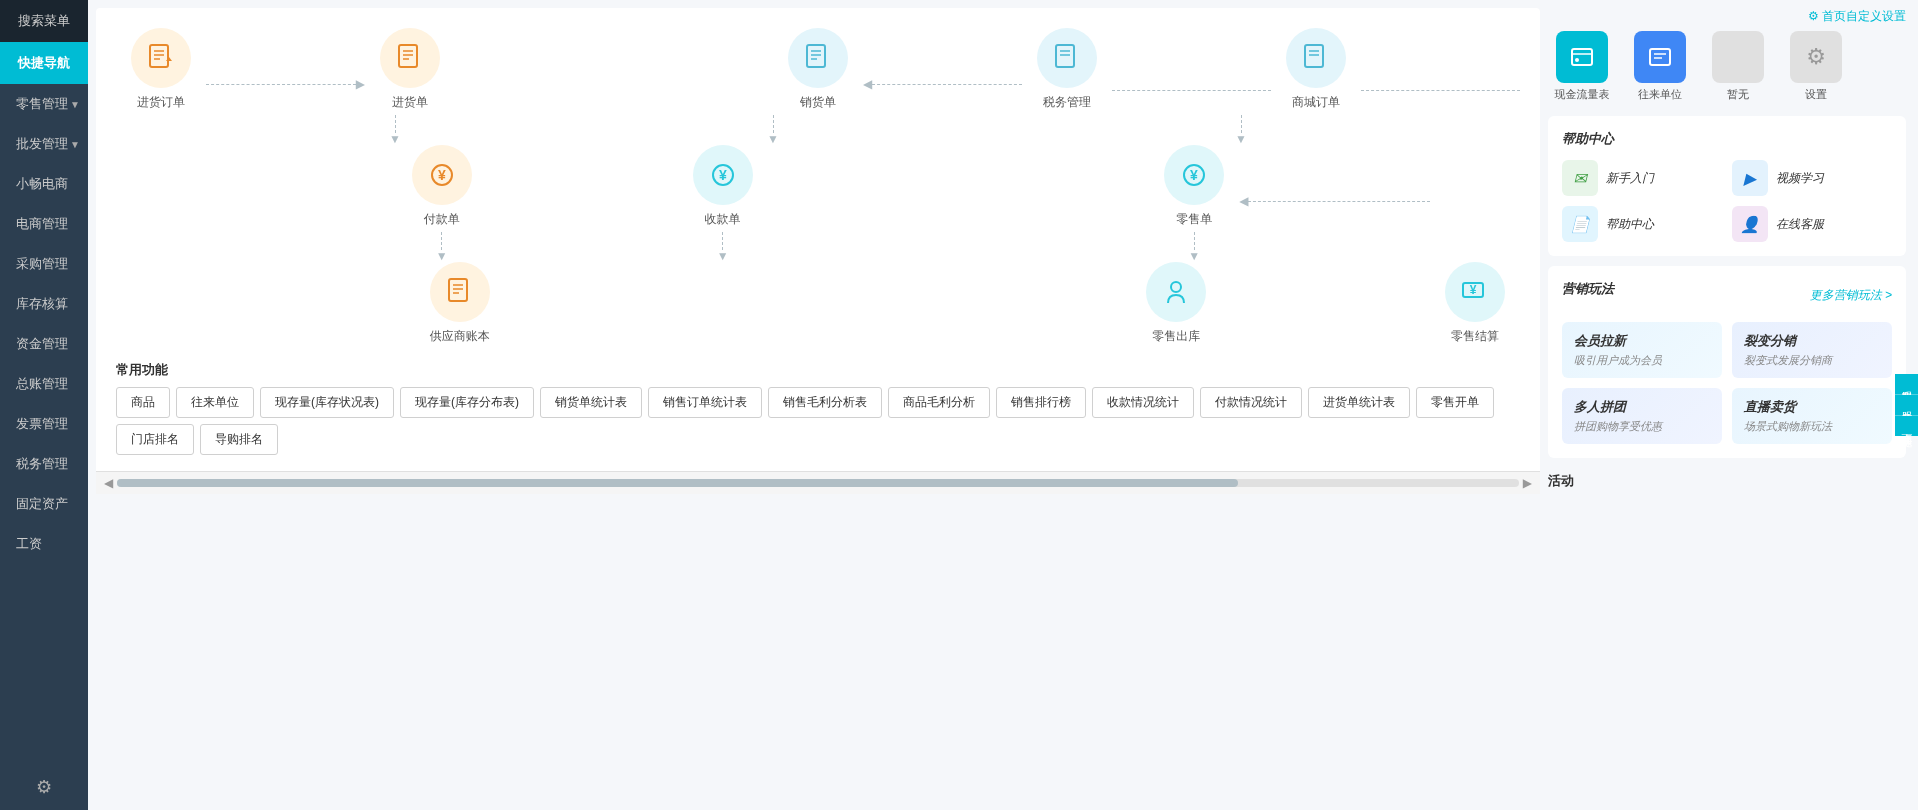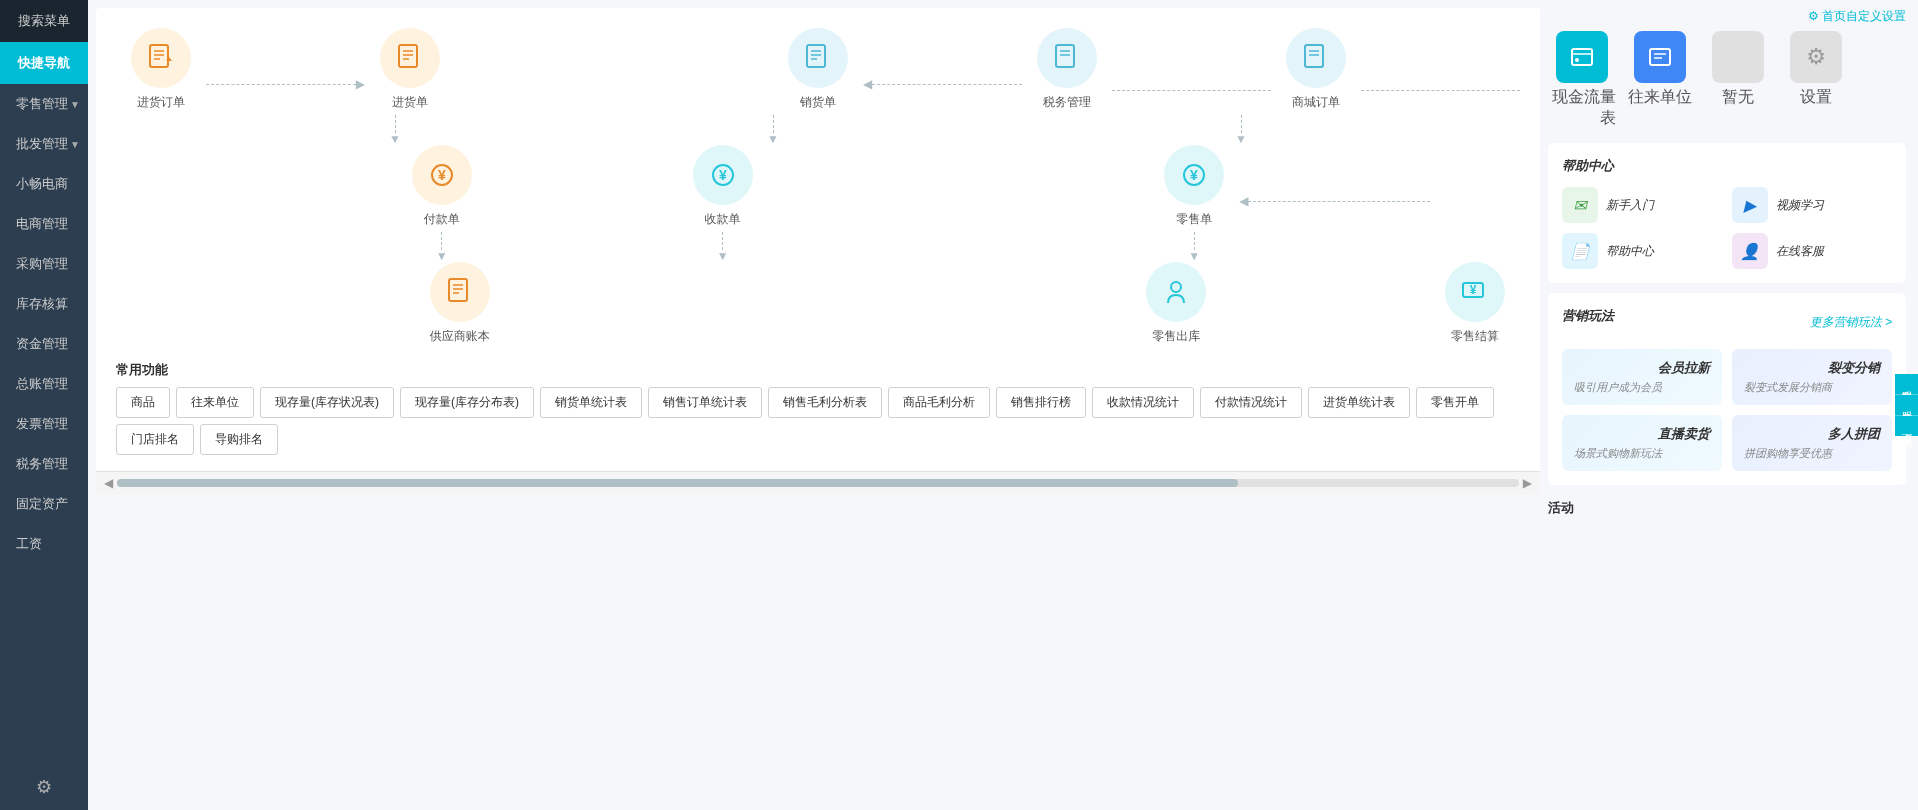--- a/index.html
+++ b/index.html
@@ -231,21 +231,21 @@
       border-radius: 8px;
       display: flex;
       align-items: center;
       justify-content: center;
       font-size: 22px;
       margin-bottom: 4px;
     }
     .rp-icon-box.teal { background: #00bcd4; color: #fff; }
     .rp-icon-box.blue { background: #3f87f5; color: #fff; }
     .rp-icon-box.gray { background: #e0e0e0; color: #999; }
-    .rp-icon-label { font-size: 16px; color: #555; text-align: right; }
+    .rp-icon-label { font-size: 11px; color: #555; text-align: right; }
 
     .rp-card {
       background: #fff;
       border-radius: 6px;
       padding: 14px;
       margin-bottom: 10px;
       font-style: italic;
     }
     .rp-card-title {
       font-size: 13px;
@@ -292,21 +292,21 @@
       grid-template-columns: 1fr 1fr;
       gap: 10px;
     }
     .marketing-item {
       background: linear-gradient(135deg, #e8f5fe 0%, #f0faff 100%);
       border-radius: 6px;
       padding: 10px 12px;
       cursor: pointer;
     }
     .marketing-item.blue-grad { background: linear-gradient(135deg, #e8f0fe 0%, #f0f4ff 100%); }
-    .marketing-title { font-size: 13px; font-weight: bold; color: #333; margin-bottom: 3px; text-align: right; }
+    .marketing-title { font-size: 13px; font-weight: bold; color: #333; margin-bottom: 3px; }
     .marketing-desc { font-size: 11px; color: #888; }
 
     
     .rp-activity-title {
       font-size: 13px;
       font-weight: bold;
       color: #333;
       margin-bottom: 8px;
       padding-top: 4px;
     }
@@ -716,27 +716,27 @@
         </div>
         <div class="marketing-grid">
           <div class="marketing-item">
             <div class="marketing-title">会员拉新</div>
             <div class="marketing-desc">吸引用户成为会员</div>
           </div>
           <div class="marketing-item blue-grad">
             <div class="marketing-title">裂变分销</div>
             <div class="marketing-desc">裂变式发展分销商</div>
           </div>
+          <div class="marketing-item blue-grad">
+            <div class="marketing-title">多人拼团</div>
+            <div class="marketing-desc">拼团购物享受优惠</div>
+          </div>
           <div class="marketing-item">
             <div class="marketing-title">直播卖货</div>
             <div class="marketing-desc">场景式购物新玩法</div>
-          </div>
-          <div class="marketing-item blue-grad">
-            <div class="marketing-title">多人拼团</div>
-            <div class="marketing-desc">拼团购物享受优惠</div>
           </div>
         </div>
       </div>
 
       <div class="rp-activity-title">活动</div>
     </div>
   </div>
 </div>
 
 <div id="float-buttons">

